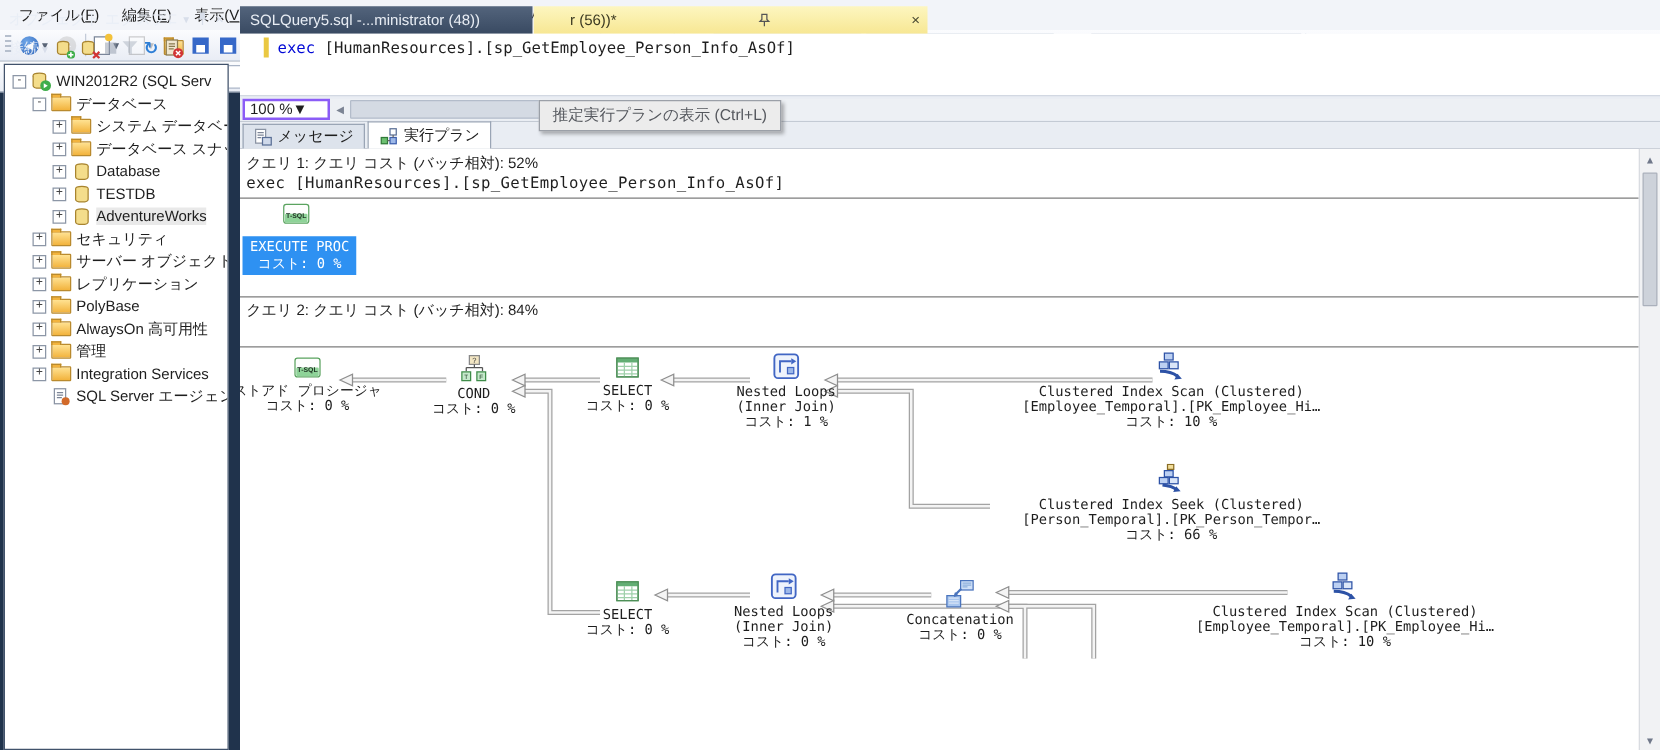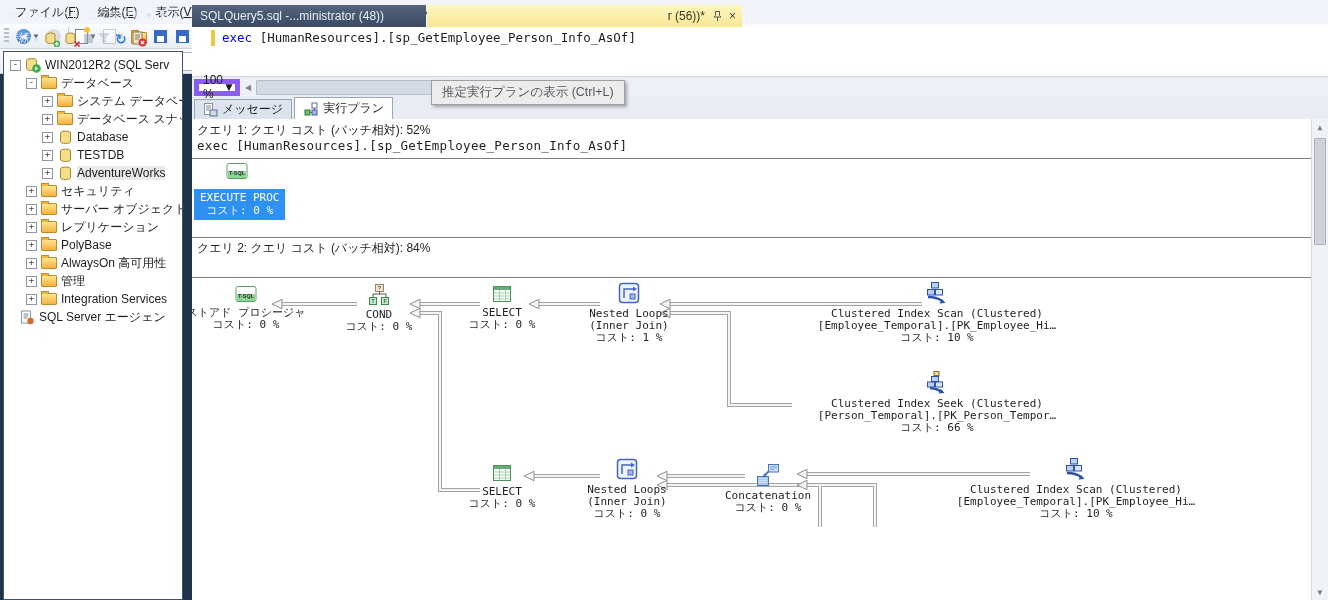--- a/index.html
+++ b/index.html
@@ -44,28 +44,28 @@
   .tree-row{height:18px;display:flex;align-items:center;white-space:nowrap;}
   .exp{width:9px;height:9px;border:1px solid #8c96a6;background:#fff;font-size:9px;line-height:7px;text-align:center;color:#444;margin-right:4px;flex:none;font-family:"DejaVu Sans Mono",monospace;}
   .ticon{width:16px;height:16px;margin-right:4px;flex:none;display:flex;align-items:center;justify-content:center;}
   .tlabel{overflow:hidden;}
   .tlabel.sel{background:#e9e9e9;}
   
   #docwell{position:absolute;left:192px;top:4px;right:0;bottom:0;display:flex;flex-direction:column;}
   .tabstrip{height:23px;display:flex;align-items:flex-end;}
   .dtab{height:22px;display:flex;align-items:center;padding:0 8px;font-size:12px;white-space:nowrap;}
   .dtab.inactive{background:linear-gradient(#53647c,#394a62);color:#e8edf4;margin-right:1px;}
-  .dtab.active{background:linear-gradient(#fdf6c0,#f7e793);color:#3c3a22;justify-content:flex-end;padding-left:29px;}
+  .dtab.active{background:linear-gradient(#fdf6c0,#f7e793);color:#3c3a22;justify-content:space-between;padding-left:29px;}
   .dtab .tclose{margin-left:6px;color:#4a4a33;font-size:12px;}
   .editor{height:49px;background:#fff;position:relative;}
   .changebar{position:absolute;left:19px;top:3px;width:4px;height:16px;background:#eac842;}
   .codeline{position:absolute;left:30px;top:3px;font-family:"DejaVu Sans Mono","Liberation Mono",monospace;font-size:12.5px;white-space:pre;}
   .kw{color:#0008d6;}
   .zoomrow{height:20px;background:#e9edf3;display:flex;align-items:center;border-top:1px solid #d2d8e2;}
-  .zoombox{width:46px;height:17px;background:#fff;border:5px solid #8b5cf6;margin-left:2px;display:flex;align-items:center;padding-left:4px;box-sizing:border-box;position:relative;}
+  .zoombox{width:70px;height:17px;background:#fff;border:2px solid #8b5cf6;margin-left:2px;display:flex;align-items:center;padding-left:4px;box-sizing:border-box;position:relative;}
   .hscroll{flex:1;height:17px;background:#edf0f4;display:flex;align-items:center;}
   .sbtn{width:16px;height:15px;display:flex;align-items:center;justify-content:center;color:#7c8494;font-size:8px;}
   .hthumb{width:260px;height:13px;background:#d4dae3;border:1px solid #b3bcca;border-radius:1px;}
   .rtabs{height:22px;background:#e9edf3;display:flex;align-items:flex-end;padding-left:2px;gap:2px;}
   .rtab{height:19px;border:1px solid #9aa5b5;border-bottom:none;background:#dde3ec;display:flex;align-items:center;padding:0 8px;gap:4px;font-size:12px;}
   .rtab.active{background:#fff;height:21px;}
   
   .planpane{flex:1;background:#fff;position:relative;overflow:hidden;font-family:"DejaVu Sans Mono","Liberation Mono",monospace;}
   .phead{position:absolute;left:5px;font-size:12px;white-space:nowrap;font-family:"Liberation Sans",sans-serif;}
   .pstmt{position:absolute;left:5px;font-size:12.5px;white-space:nowrap;letter-spacing:.3px;}
@@ -489,21 +489,21 @@
           </span>
           <span class="tlabel">管理</span>
         </div>
         <div class="tree-row" style="padding-left: 22px;">
           <span class="exp">+</span>
           <span class="ticon">
             <span class="i-folder" style="margin-top:0"></span>
           </span>
           <span class="tlabel">Integration Services</span>
         </div>
-        <div class="tree-row" style="">
+        <div class="tree-row" style="padding-left: 22px;">
           <span style="width: 15px; flex: 0 0 auto;"></span>
           <span class="ticon">
             <svg width="14" height="15">
               <rect x="1.5" y="1" width="9" height="12" fill="#fff" stroke="#8a93a3"></rect>
               <path d="M3.5 4h5M3.5 6h5M3.5 8h4" stroke="#7c8596"></path>
               <circle cx="10.5" cy="11" r="3.2" fill="#d26a2a"></circle>
             </svg>
           </span>
           <span class="tlabel">SQL Server エージェン</span>
         </div>

